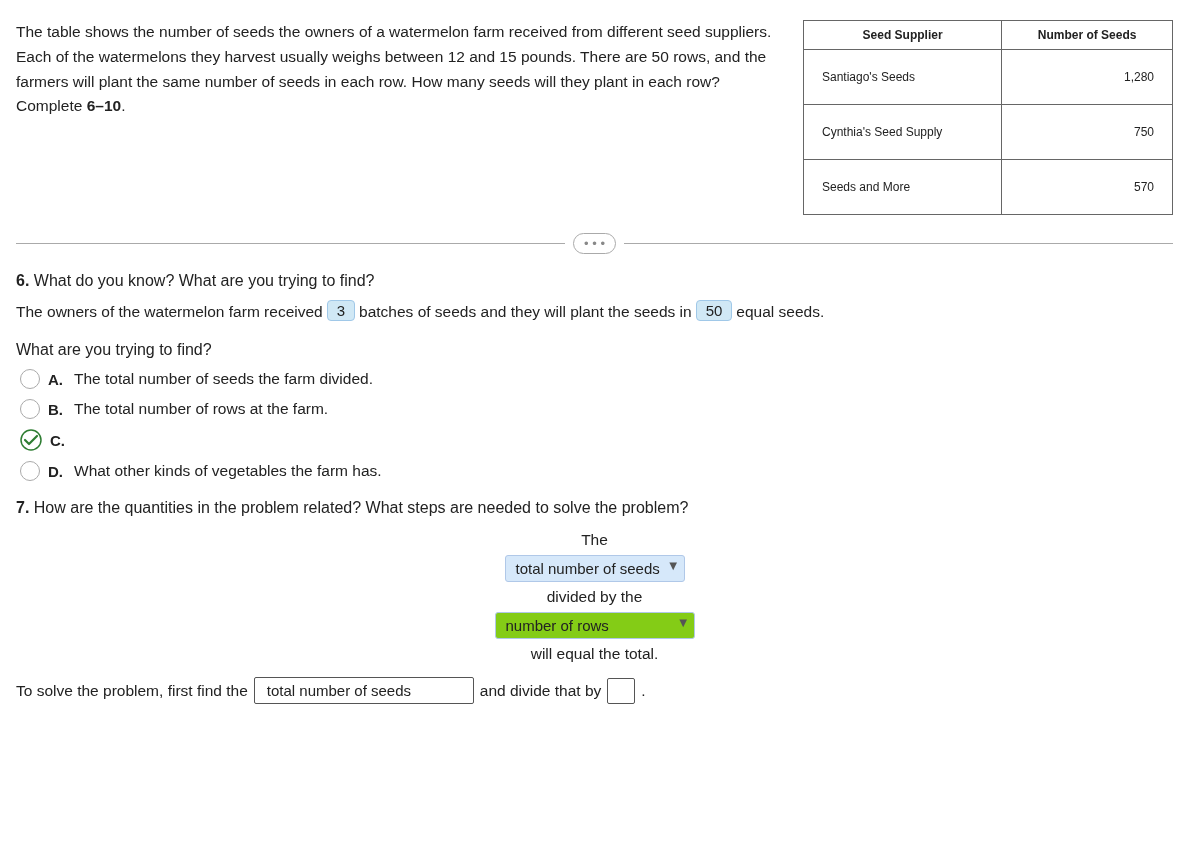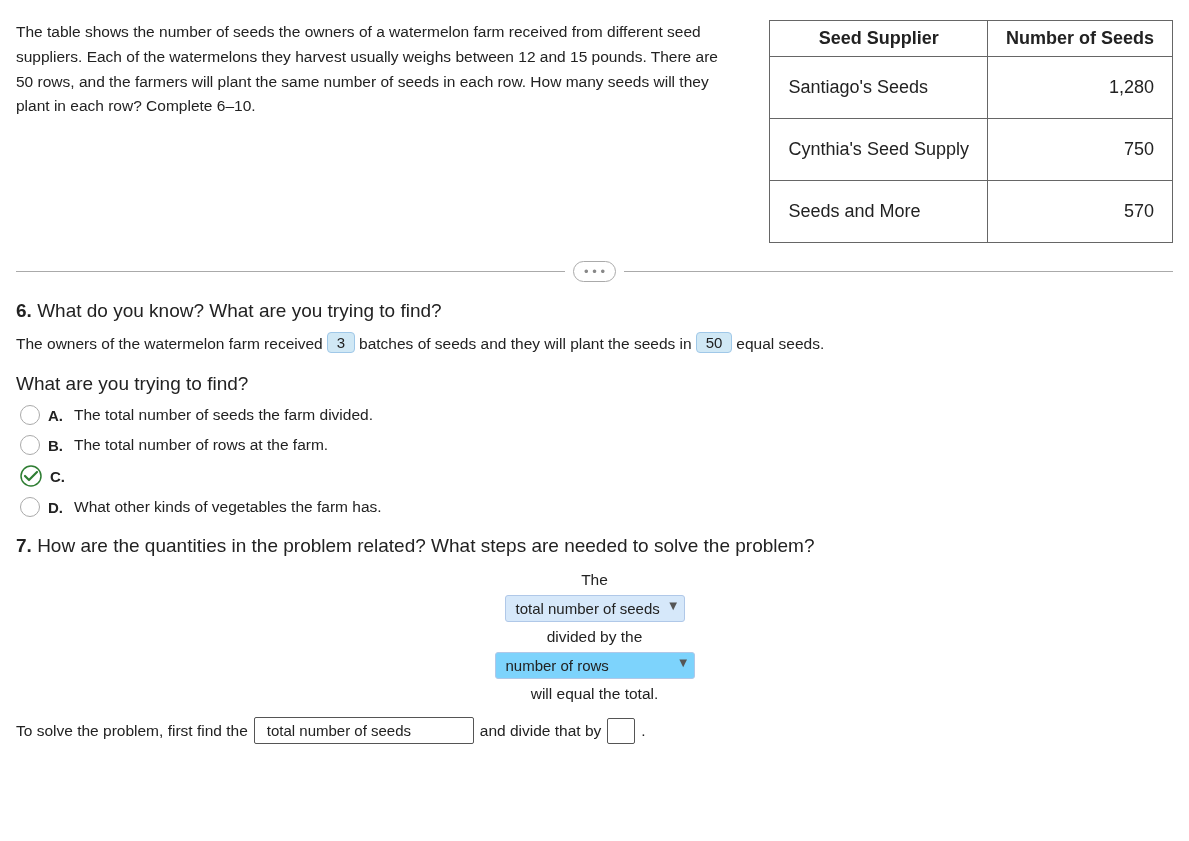--- a/index.html
+++ b/index.html
@@ -24,27 +24,27 @@
       gap: 30px;
       align-items: flex-start;
       margin-bottom: 10px;
     }
     .intro-text {
       flex: 1;
       font-size: 15.5px;
       line-height: 1.6;
     }
     .intro-text strong {
-      font-weight: normal;
+      font-weight: bold;
     }
     .seed-table {
       border-collapse: collapse;
       border: 1.5px solid #666;
       min-width: 370px;
-      font-size: 18px;
+      font-size: 12px;
     }
     .seed-table th {
       border: 1.5px solid #666;
       padding: 7px 18px;
       background: #fff;
       font-weight: bold;
       text-align: center;
     }
     .seed-table td {
       border: 1.5px solid #666;
@@ -72,21 +72,21 @@
       margin: 0 8px;
       background: #fff;
     }
     .question-section {
       margin-bottom: 14px;
     }
     .question-label {
       font-weight: bold;
     }
     .question-text {
-      font-size: 19px;
+      font-size: 16px;
       margin-bottom: 10px;
     }
     .fill-in-line {
       font-size: 15.5px;
       margin-bottom: 20px;
       display: flex;
       align-items: flex-end;
       flex-wrap: wrap;
       gap: 4px;
     }
@@ -158,21 +158,21 @@
     .dropdown-tag .arrow {
       position: absolute;
       right: 4px;
       top: 2px;
       font-size: 13px;
       color: #555;
     }
     .dropdown-tag2 {
       display: inline-flex;
       align-items: center;
-      background: #7dd3fc;
+      background: #84cc16;
       border: 1px solid #b0c8e8;
       border-radius: 3px;
       padding: 4px 10px 4px 10px;
       font-size: 15px;
       position: relative;
       min-width: 200px;
     }
     .dropdown-tag2 .arrow {
       position: absolute;
       right: 4px;

